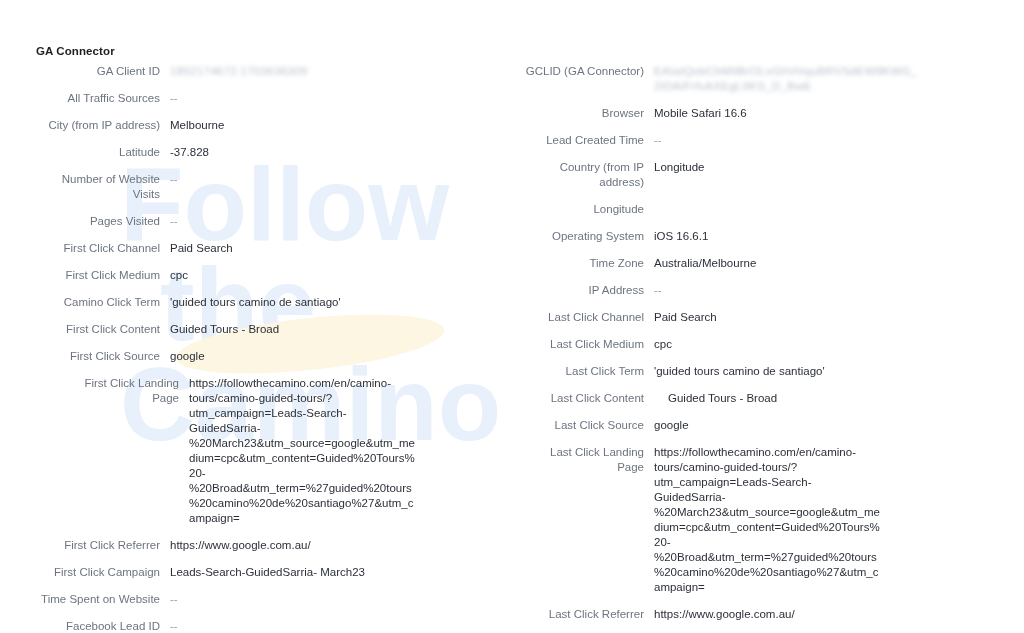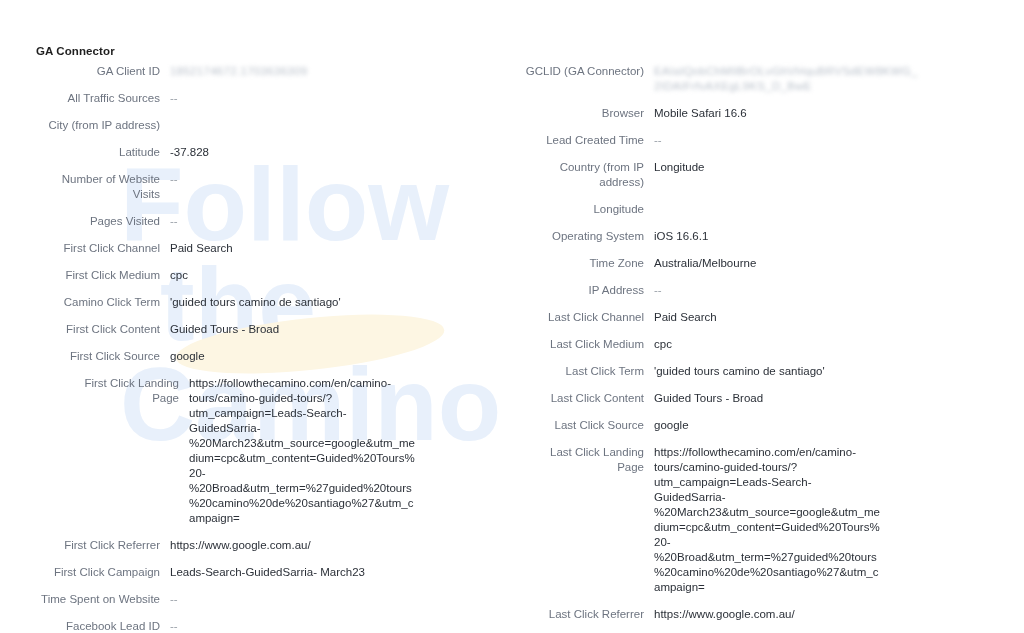--- a/index.html
+++ b/index.html
@@ -114,20 +114,21 @@
       <div class="field" style="top: 0px;">
         <div class="field-label">GA Client ID</div>
         <div class="field-value blurred">1852174672.1703636309</div>
       </div>
       <div class="field" style="top: 27px;">
         <div class="field-label">All Traffic Sources</div>
         <div class="field-value dim">--</div>
       </div>
       <div class="field" style="top: 54px;">
         <div class="field-label">City (from IP address)</div>
+        <div class="field-value">Melbourne</div>
       </div>
       <div class="field" style="top: 81px;">
         <div class="field-label">Latitude</div>
         <div class="field-value">-37.828</div>
       </div>
       <div class="field" style="top: 108px;">
         <div class="field-label">Number of Website Visits</div>
         <div class="field-value dim">--</div>
       </div>
       <div class="field" style="top: 150px;">
@@ -212,21 +213,21 @@
         <div class="field-value">Paid Search</div>
       </div>
       <div class="field" style="top: 273px;">
         <div class="field-label">Last Click Medium</div>
         <div class="field-value">cpc</div>
       </div>
       <div class="field" style="top: 300px;">
         <div class="field-label">Last Click Term</div>
         <div class="field-value">'guided tours camino de santiago'</div>
       </div>
-      <div class="field" style="top: 327px;">
+      <div class="field" style="top: 327px; gap: 14px;">
         <div class="field-label">Last Click Content</div>
         <div class="field-value">Guided Tours - Broad</div>
       </div>
       <div class="field" style="top: 354px;">
         <div class="field-label">Last Click Source</div>
         <div class="field-value">google</div>
       </div>
       <div class="field" style="top: 381px;">
         <div class="field-label">Last Click Landing Page</div>
         <div class="field-value wrap-url">https://followthecamino.com/en/camino-tours/camino-guided-tours/?utm_campaign=Leads-Search-GuidedSarria-%20March23&amp;utm_source=google&amp;utm_medium=cpc&amp;utm_content=Guided%20Tours%20-%20Broad&amp;utm_term=%27guided%20tours%20camino%20de%20santiago%27&amp;utm_campaign=</div>

